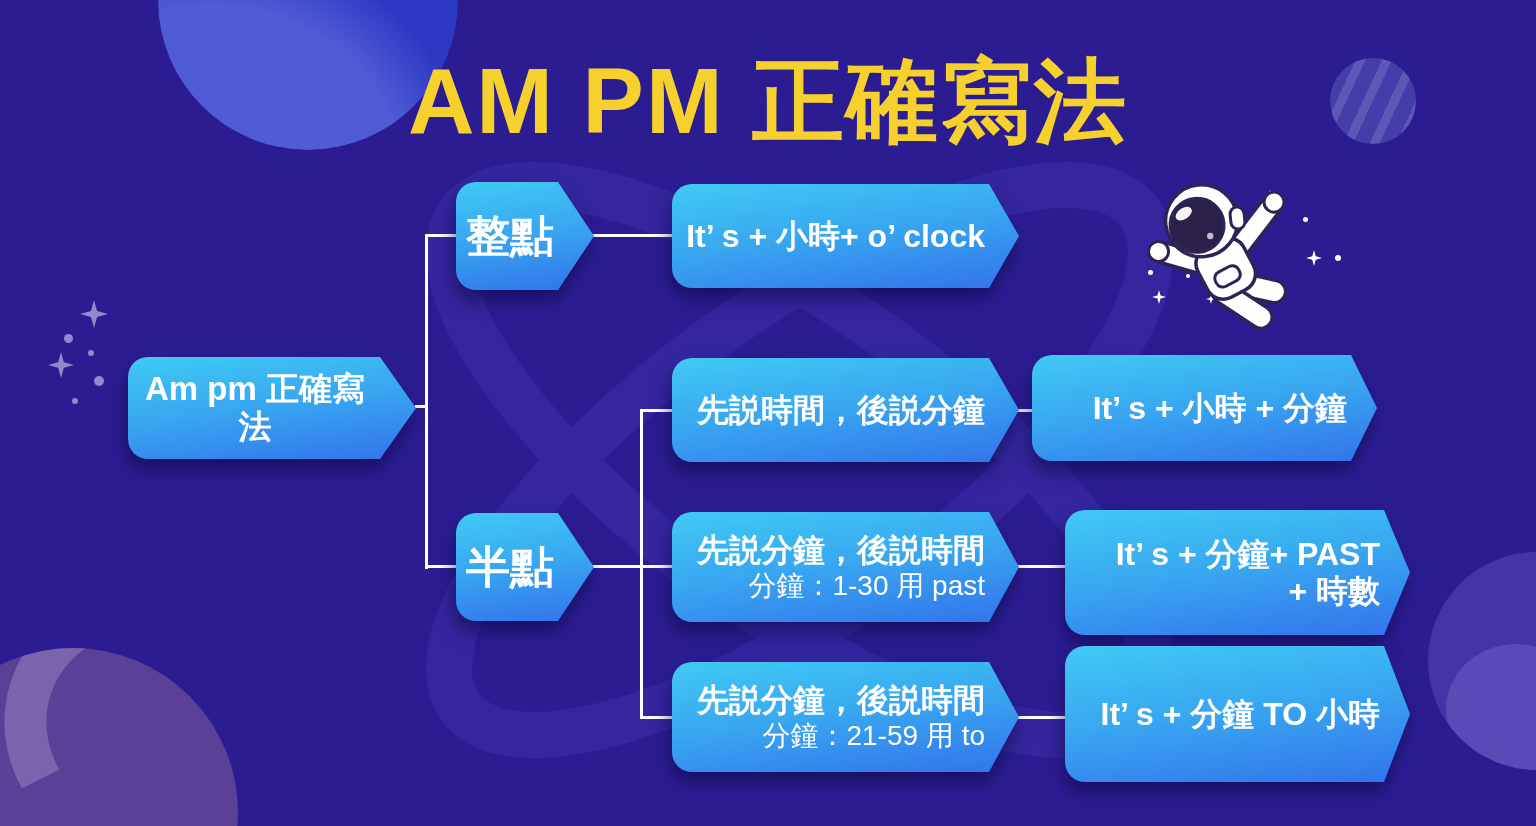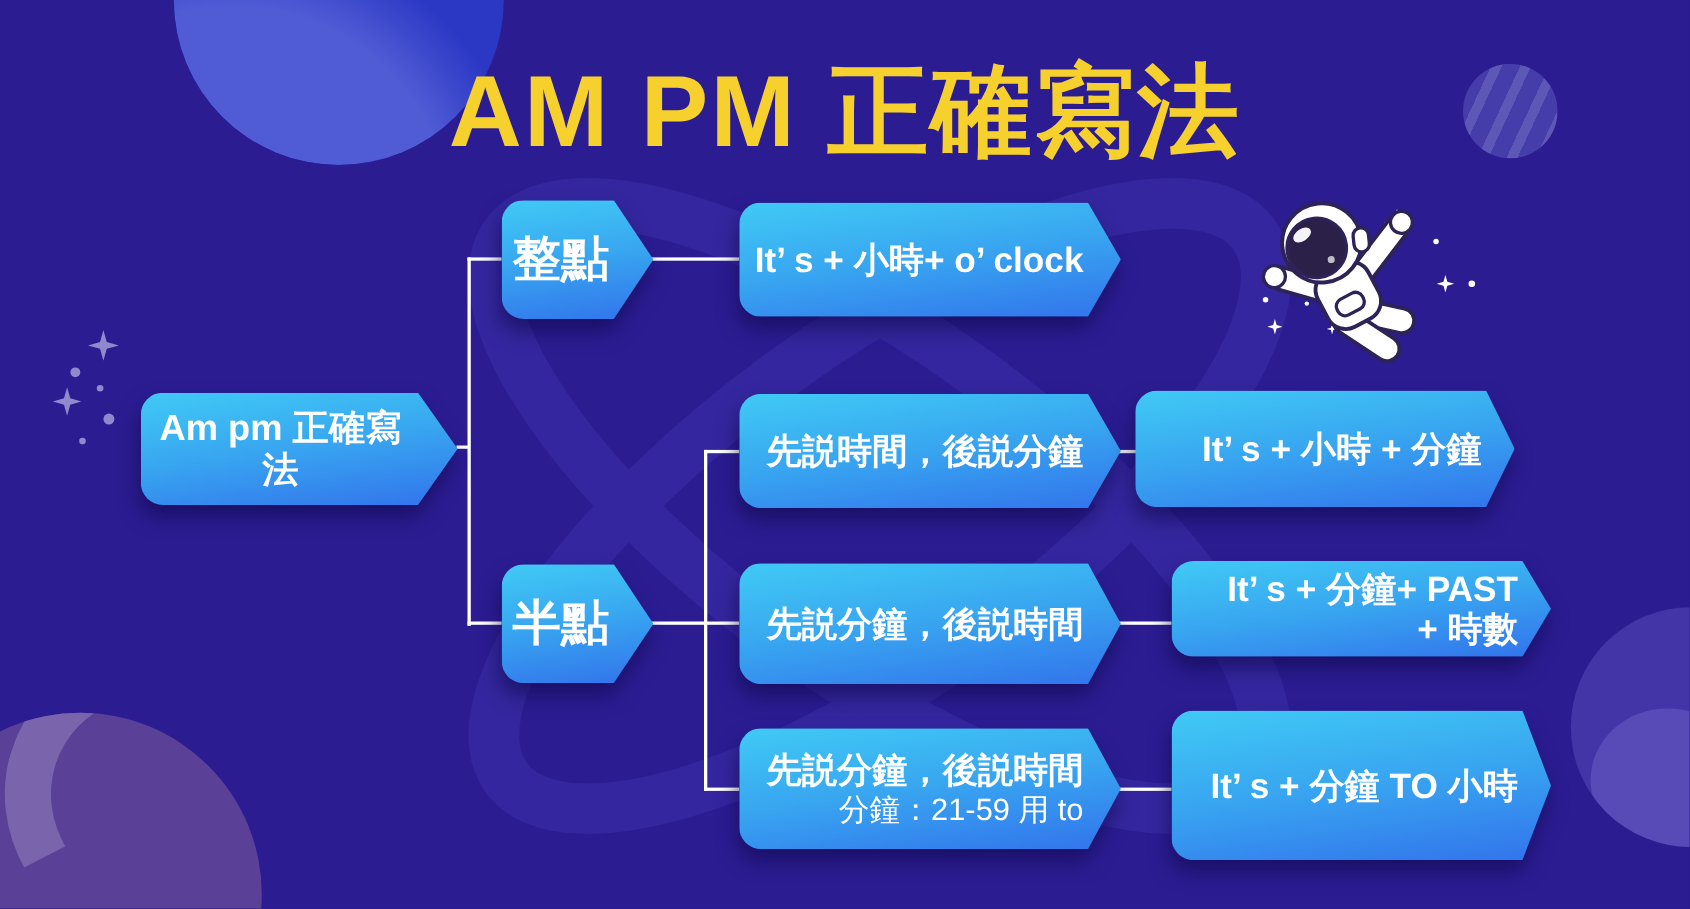--- a/index.html
+++ b/index.html
@@ -164,37 +164,38 @@
 
 <div class="node-wrap" style="left:672px;top:358px;width:347px;height:104px;--tip:30px">
   <div class="node">
     <div class="label fs34">先説時間，後説分鐘</div>
   </div>
 </div>
 
 <div class="node-wrap" style="left:672px;top:512px;width:347px;height:110px;--tip:30px">
   <div class="node">
     <div class="label fs34">先説分鐘，後説時間</div>
+    <div class="note fs28">分鐘：1-30 用 past</div>
   </div>
 </div>
 
 <div class="node-wrap" style="left:672px;top:662px;width:347px;height:110px;--tip:30px">
   <div class="node">
     <div class="label fs34">先説分鐘，後説時間</div>
     <div class="note fs28">分鐘：21-59 用 to</div>
   </div>
 </div>
 
 <div class="node-wrap" style="left:1032px;top:355px;width:345px;height:106px;--tip:26px">
   <div class="node">
     <div class="label fs34">It’ s + 小時 + 分鐘</div>
   </div>
 </div>
 
-<div class="node-wrap" style="left:1065px;top:510px;width:345px;height:87px;--tip:26px">
+<div class="node-wrap" style="left:1065px;top:510px;width:345px;height:125px;--tip:26px">
   <div class="node">
     <div class="label fs34">It’ s + 分鐘+ PAST</div>
     <div class="label fs34">+ 時數</div>
   </div>
 </div>
 
 <div class="node-wrap" style="left:1065px;top:646px;width:345px;height:136px;--tip:26px">
   <div class="node">
     <div class="label fs34">It’ s + 分鐘 TO 小時</div>
   </div>

